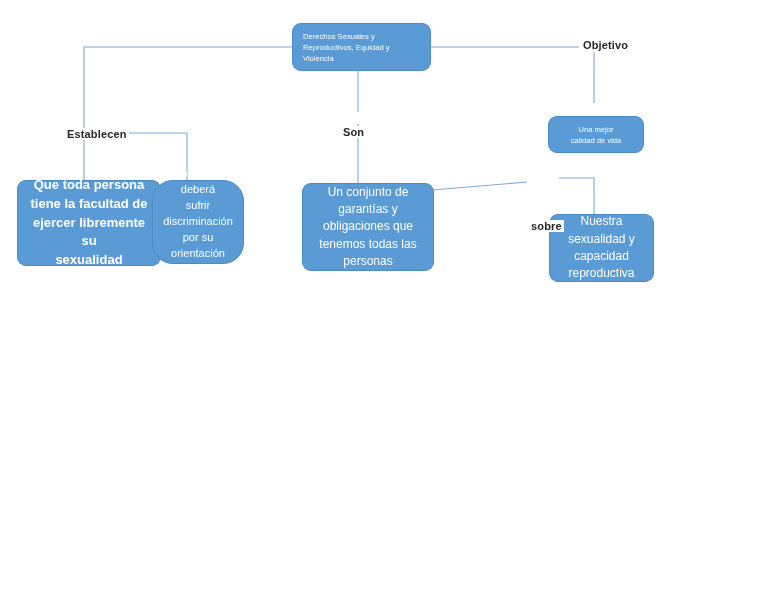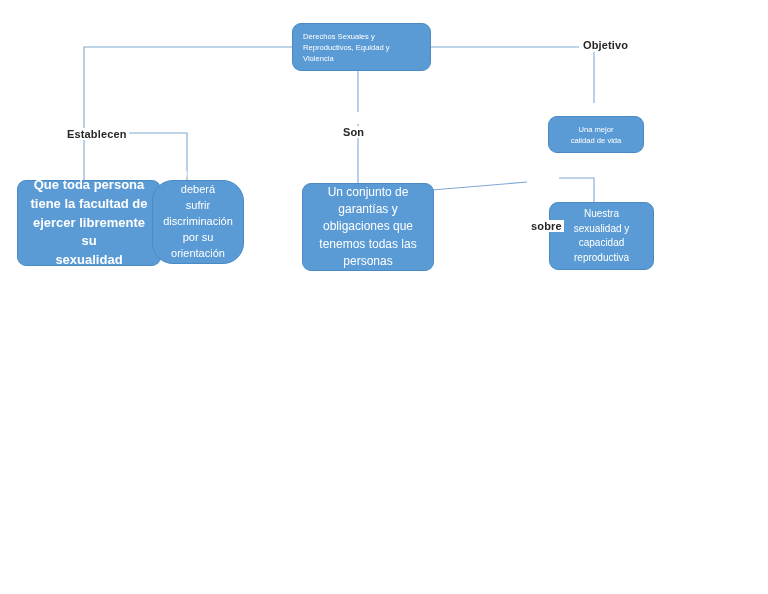--- a/index.html
+++ b/index.html
@@ -113,21 +113,21 @@
   </div>
 
   <div class="node" style="left:302px; top:183px; width:132px; height:88px; font-size:12px;">
     <span class="node-text">Un conjunto de
 garantías y
 obligaciones que
 tenemos todas  las
 personas</span>
   </div>
 
-  <div class="node" style="left:549px; top:202px; width:105px; height:68px; font-size:10px;">
+  <div class="node" style="left:549px; top:214px; width:105px; height:68px; font-size:12px;">
     <span class="node-text">Nuestra
 sexualidad y
 capacidad
 reproductiva</span>
   </div>
 
   <div class="edge-label" style="left:581px; top:39px;">Objetivo</div>
   <div class="edge-label" style="left:45px; top:128px;margin-left:20px;">Establecen</div>
   <div class="edge-label" style="left:341px; top:126px;">Son</div>
   <div class="edge-label" style="left:529px; top:176px;margin-top:44px;">sobre</div>

